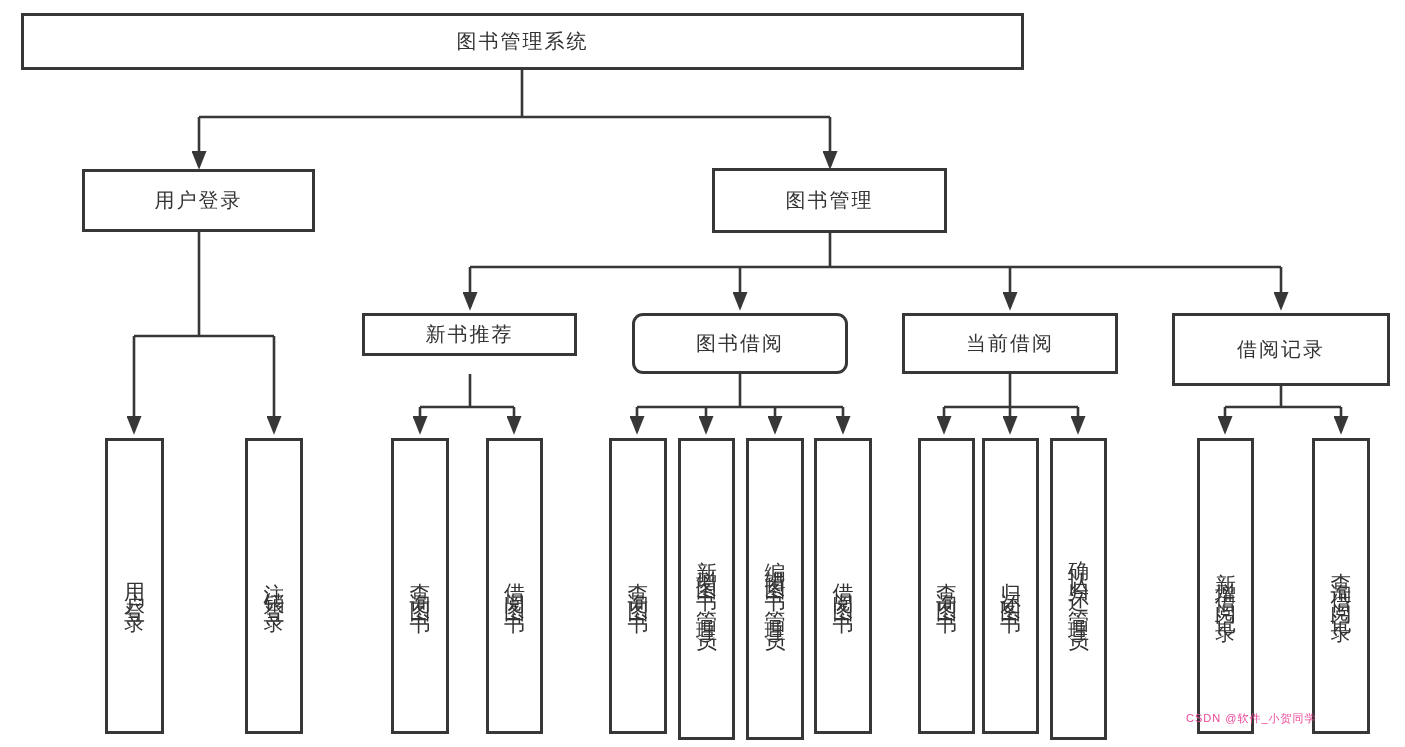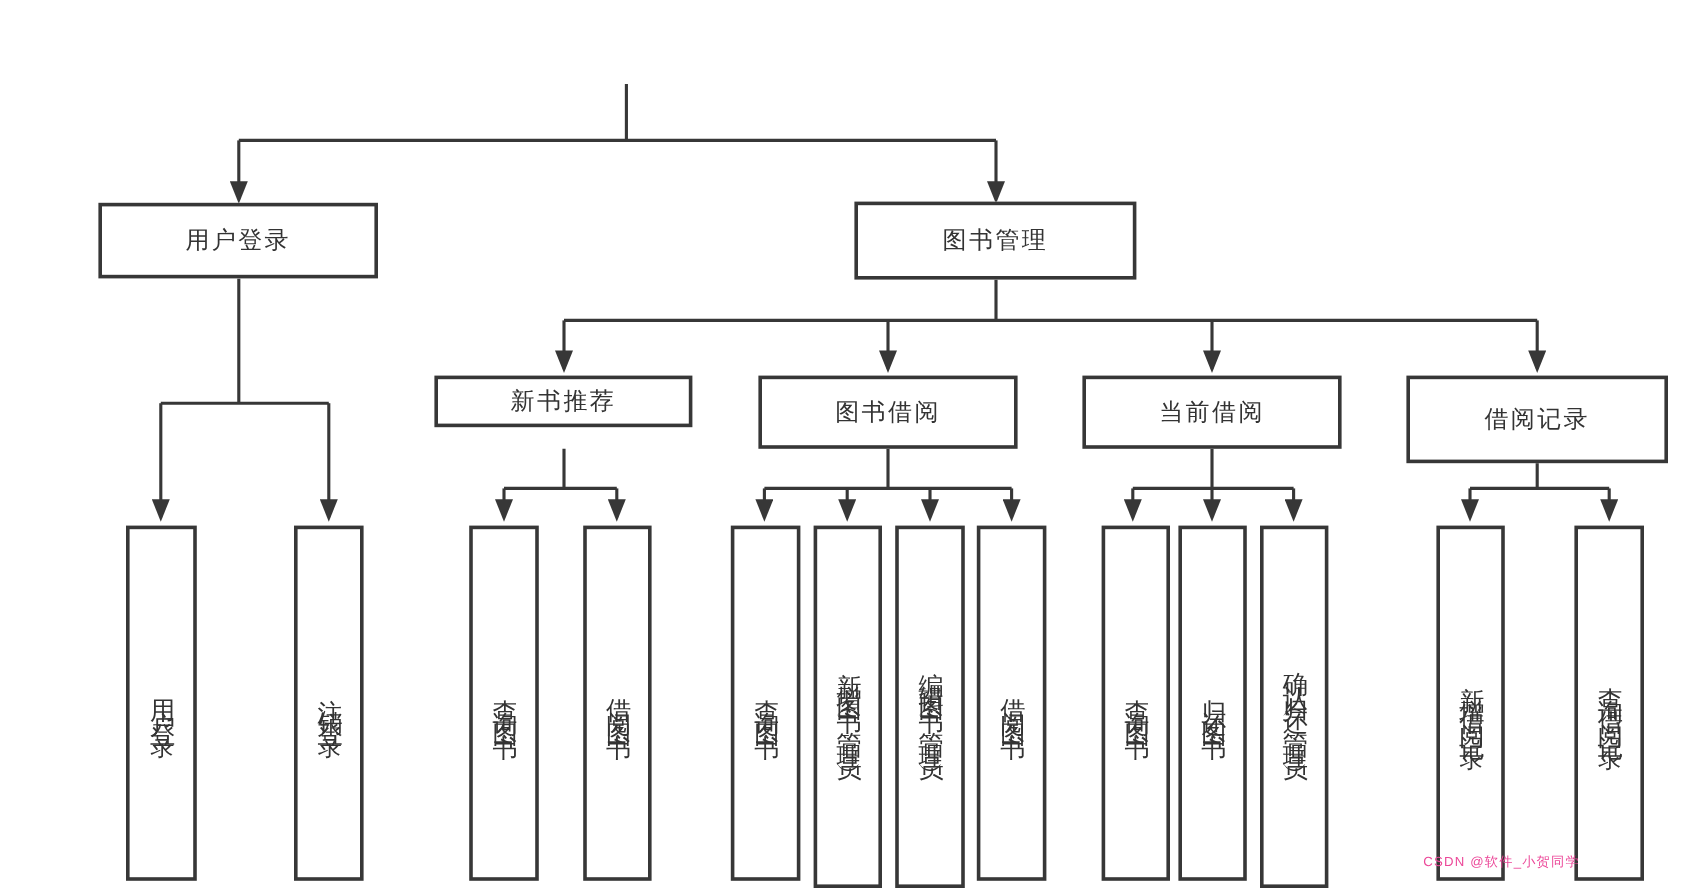--- a/index.html
+++ b/index.html
@@ -95,26 +95,27 @@
       <path d="M944,407 V431" marker-end="url(#arrow)"></path>
       <path d="M1010,407 V431" marker-end="url(#arrow)"></path>
       <path d="M1078,407 V431" marker-end="url(#arrow)"></path>
 
       <path d="M1281,374 V407 M1225,407 H1341"></path>
       <path d="M1225,407 V431" marker-end="url(#arrow)"></path>
       <path d="M1341,407 V431" marker-end="url(#arrow)"></path>
     </g>
   </svg>
 
+  <div class="node" style="left:21px; top:13px; width:1003px; height:57px;">图书管理系统</div>
 
   <div class="node" style="left:82px; top:169px; width:233px; height:63px;">用户登录</div>
   <div class="node" style="left:712px; top:168px; width:235px; height:65px;">图书管理</div>
 
   <div class="node" style="left:362px; top:313px; width:215px; height:43px;">新书推荐</div>
-  <div class="node" style="left:632px; top:313px; width:216px; height:61px;">图书借阅</div>
+  <div class="node" style="left:632px; top:313px; width:216px; height:61px;border-radius:11px;">图书借阅</div>
   <div class="node" style="left:902px; top:313px; width:216px; height:61px;">当前借阅</div>
   <div class="node" style="left:1172px; top:313px; width:218px; height:73px;">借阅记录</div>
 
   <div class="node leaf" style="left:105px; top:438px; width:59px; height:296px;">用户登录</div>
   <div class="node leaf" style="left:245px; top:438px; width:58px; height:296px;">注销登录</div>
 
   <div class="node leaf" style="left:391px; top:438px; width:58px; height:296px;">查询图书</div>
   <div class="node leaf" style="left:486px; top:438px; width:57px; height:296px;">借阅图书</div>
 
   <div class="node leaf" style="left:609px; top:438px; width:58px; height:296px;">查询图书</div>

